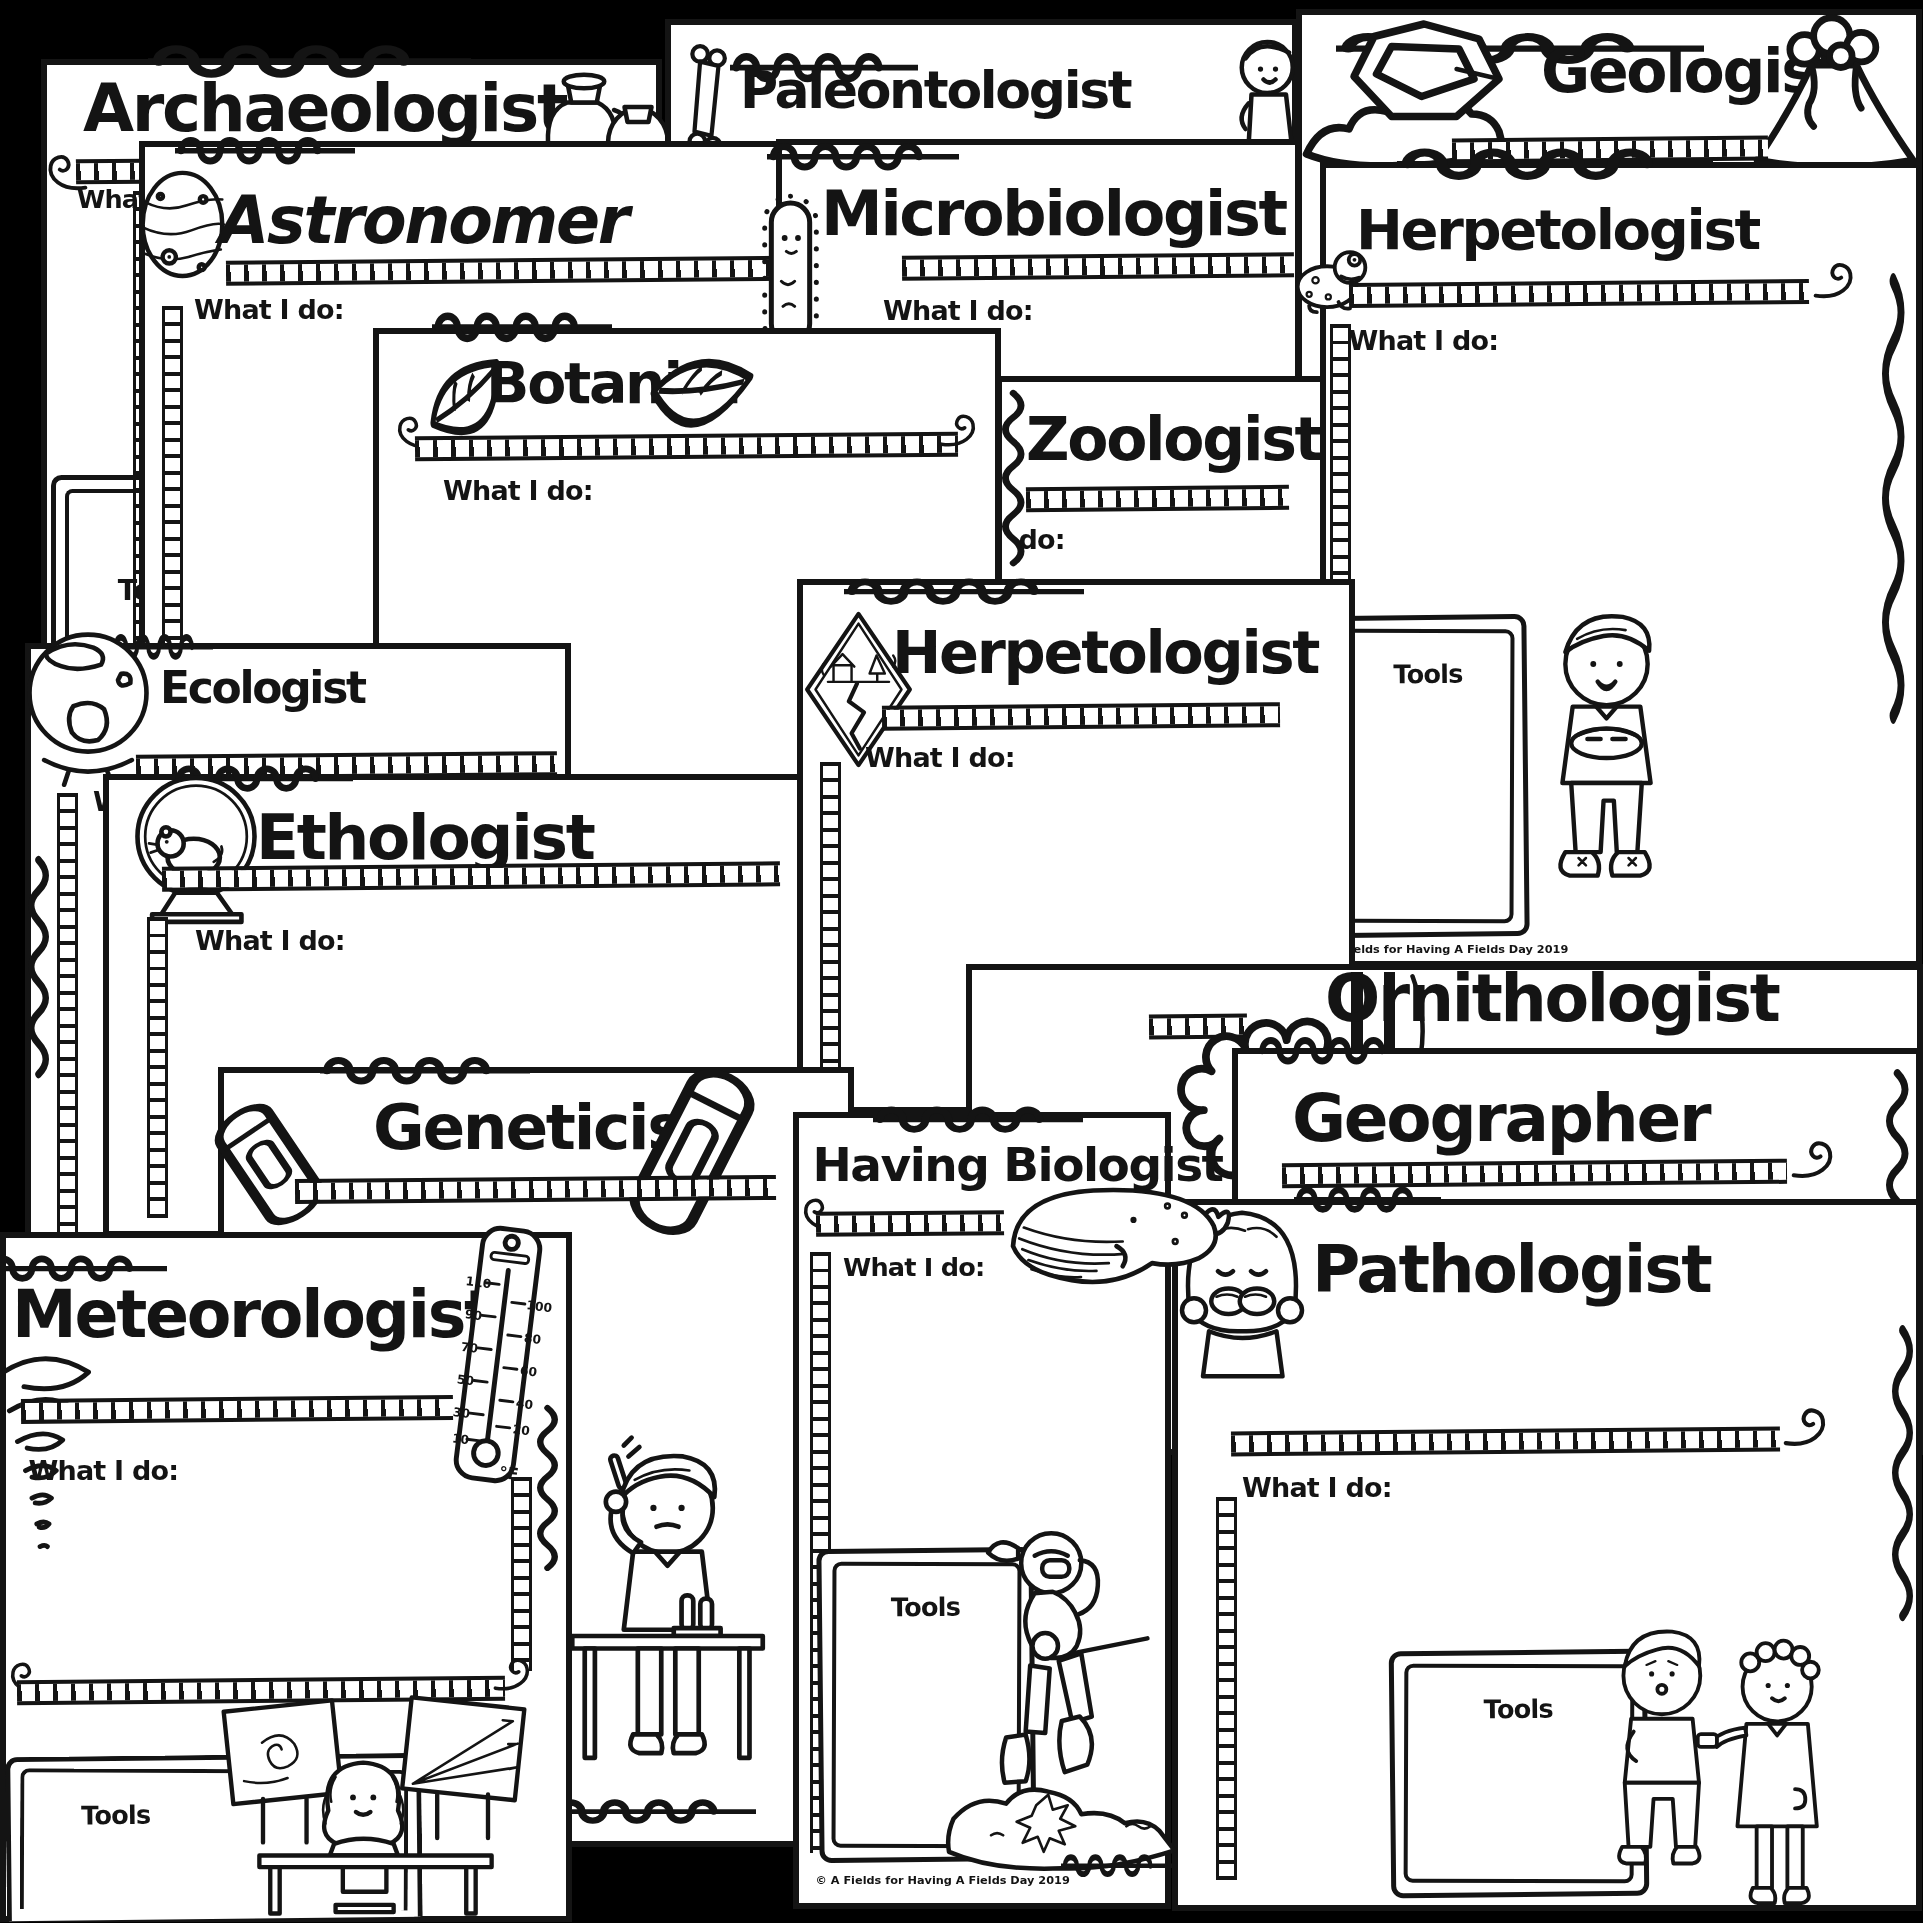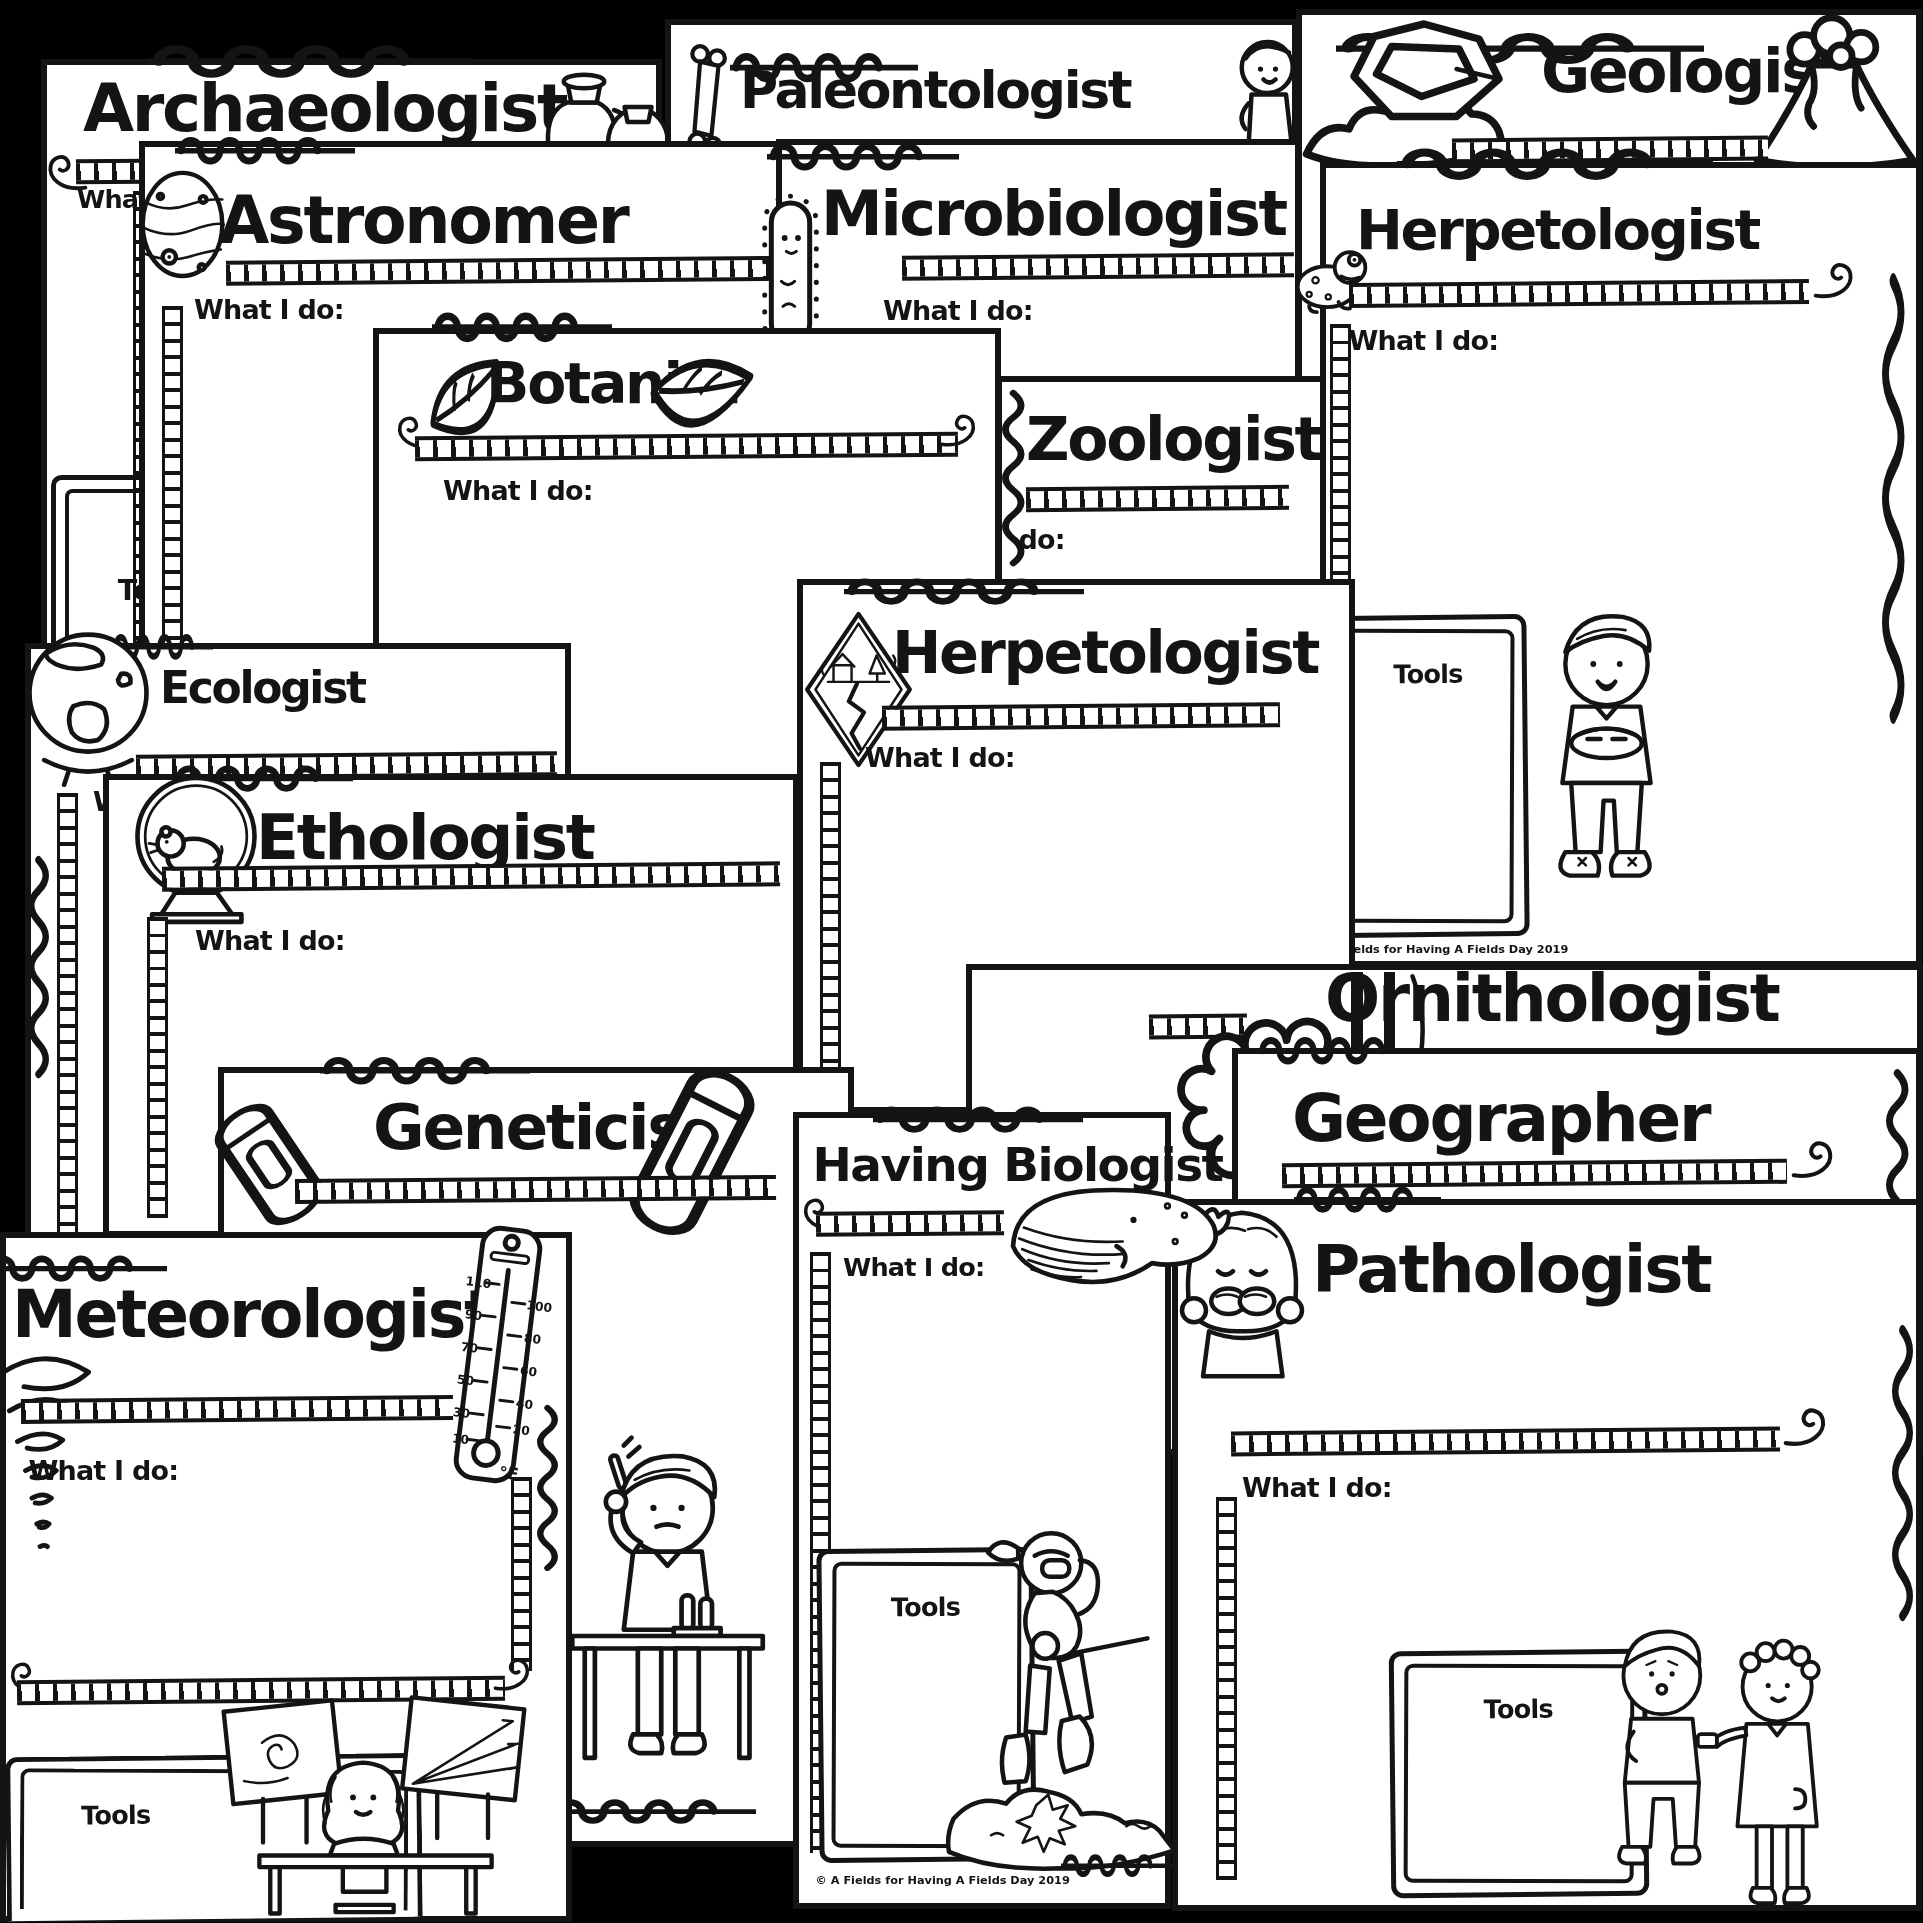--- a/index.html
+++ b/index.html
@@ -110,21 +110,21 @@
       </svg>
   <svg class="deco ink" style="left:-7.5px;top:19.5px;width:89px;height:140px" viewBox="0 0 120 190">
     <ellipse cx="60" cy="78" rx="54" ry="70"></ellipse>
     <path class="nf thin" d="M10 48 q28 14 56 4 t48 -8 M6 82 q34 16 66 4 t44 -8 M10 118 q30 12 58 4 t44 -10"></path>
     <circle cx="42" cy="122" r="9"></circle>
         <circle class="fl" cx="42" cy="122" r="2.5"></circle>
     <circle cx="88" cy="44" r="4.5"></circle>
         <circle cx="30" cy="40" r="3.5"></circle>
         <circle cx="86" cy="136" r="4"></circle>
   </svg>
-  <div class="t" style="left:74px;top:41px;font-size:65px;">Astronomer</div>
+  <div class="t" style="left:74px;top:41px;font-size:65px;font-style:italic;">Astronomer</div>
   <div class="htrack" style="left:81px;top:111px;width:606px;"></div>
   <div class="vtrack" style="left:16.5px;top:159px;height:812px;"></div>
   <div class="w" style="left:49px;top:149px;">What I do:</div>
 </section>
 
 <section class="pg" style="left:1296px;top:9px;width:614px;height:812px;">
   <svg class="deco" style="left:34px;top:0px;width:368px;height:53px" viewBox="0 0 240 60" preserveAspectRatio="none">
         <use href="#sq"></use>
       </svg>
   <svg class="deco ink" style="left:-6px;top:3.8px;width:256px;height:150px" viewBox="0 0 200 120">
@@ -251,21 +251,21 @@
   </svg>
   <div class="t" style="left:129px;top:16.5px;font-size:44px;">Ecologist</div>
   <div class="htrack" style="left:105px;top:104px;width:421px;"></div>
   <div class="w" style="left:62px;top:139px;">Wh</div>
   <div class="vtrack" style="left:26px;top:144px;height:560px;"></div>
   <svg class="deco" style="left:-3px;top:207px;width:21px;height:237px" viewBox="0 0 26 240" preserveAspectRatio="none">
         <use href="#vw"></use>
       </svg>
 </section>
 
-<section class="pg" style="left:103px;top:774px;width:684px;height:451px;">
+<section class="pg" style="left:103px;top:774px;width:684px;height:451px;padding-left:19px;">
   <svg class="deco" style="left:64px;top:-30px;width:180px;height:45px" viewBox="0 0 240 60" preserveAspectRatio="none">
         <use href="#sq"></use>
       </svg>
   <svg class="deco ink" style="left:21px;top:-9px;width:132px;height:154px" viewBox="0 0 170 200">
     <circle cx="85" cy="85" r="76"></circle>
         <circle class="nf thin" cx="85" cy="85" r="66"></circle>
     <ellipse cx="82" cy="112" rx="34" ry="24"></ellipse>
         <circle cx="52" cy="94" r="17"></circle>
     <circle cx="46" cy="79" r="6"></circle>
         <circle class="fl" cx="47" cy="92" r="2.5"></circle>

